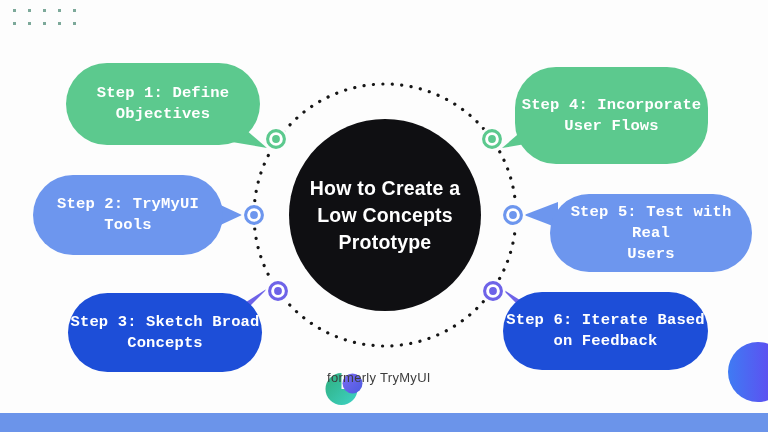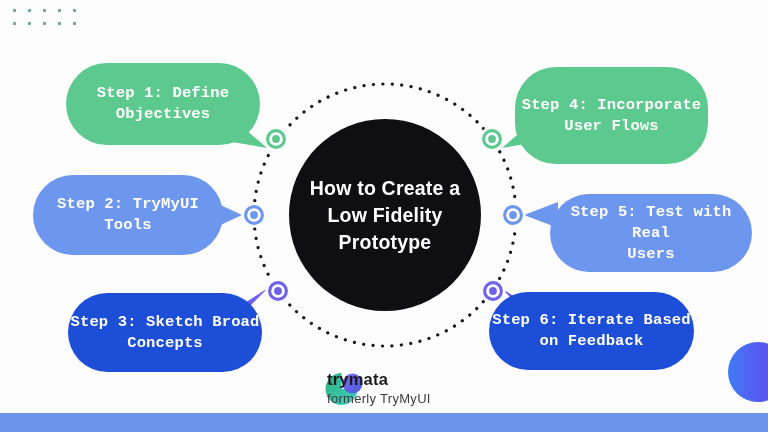--- a/index.html
+++ b/index.html
@@ -27,21 +27,21 @@
   }
   .green{background:#5cc98e}
   .blue{background:#6d96ee}
   .purple{background:#1d4ed8}
 
   #bubble-1{left:66px;top:63px;width:194px;height:82px}
   #bubble-2{left:33px;top:175px;width:190px;height:80px}
   #bubble-3{left:68px;top:293px;width:194px;height:79px}
   #bubble-4{left:515px;top:67px;width:193px;height:97px}
   #bubble-5{left:550px;top:194px;width:202px;height:78px}
-  #bubble-6{left:489px;top:292px;width:205px;height:78px}
+  #bubble-6{left:503px;top:292px;width:205px;height:78px}
 
   
   .center-circle{
     position:absolute;left:289px;top:119px;width:192px;height:192px;
     border-radius:50%;background:#0f0f12;
     display:flex;align-items:center;justify-content:center;
     text-align:center;color:#ffffff;font-weight:700;
     font-size:19.5px;line-height:27px;letter-spacing:.2px;
     white-space:pre-line;
   }
@@ -137,24 +137,23 @@
 Concepts</div>
 <div id="bubble-4" class="bubble green">Step 4: Incorporate
 User Flows</div>
 <div id="bubble-5" class="bubble blue">Step 5: Test with Real
 Users</div>
 <div id="bubble-6" class="bubble purple">Step 6: Iterate Based
 on Feedback</div>
 
 <div class="center-circle">
   <span>How to Create a
-Low Fidelity
+Low Concepts
 Prototype</span>
 </div>
 
 <div class="brand">
   <div class="brand-text">
-    <span class="brand-name">trymata</span>
     <span class="brand-tagline">formerly TryMyUI</span>
   </div>
 </div>
 
 <div class="footer-bar"></div>
 
 </body></html>

